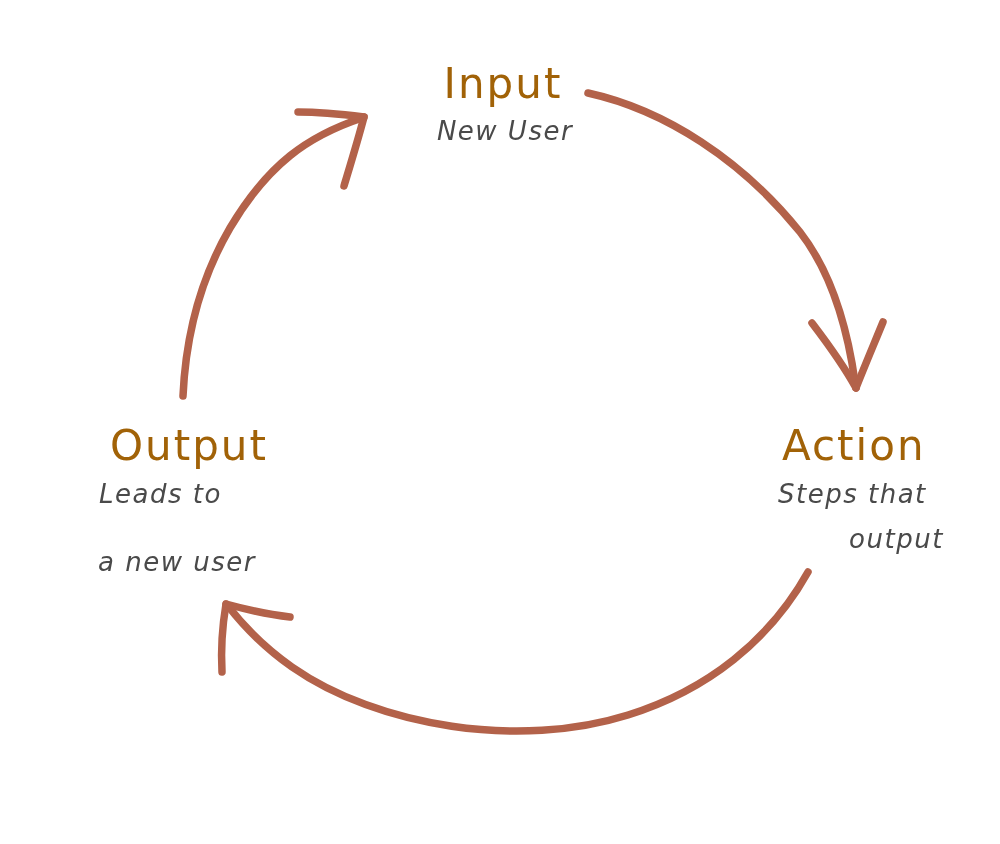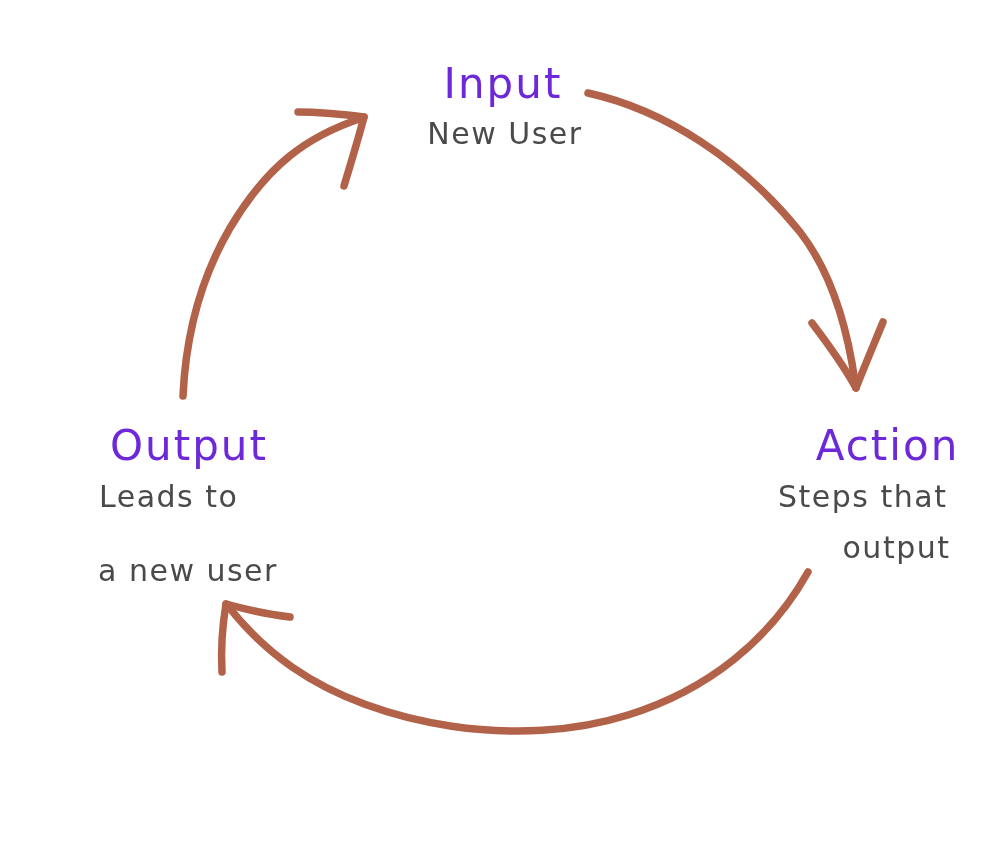--- a/index.html
+++ b/index.html
@@ -21,54 +21,55 @@
     left: 0;
     width: 1000px;
     height: 844px;
   }
   .node {
     position: absolute;
     display: flex;
     flex-direction: column;
   }
   .node-title {
-    color: #6d28d9;
+    color: #a16207;
     font-size: 42px;
     font-weight: 400;
     letter-spacing: 2px;
     line-height: 1.05;
     white-space: nowrap;
     font-family: "DejaVu Sans", sans-serif;
   }
   .node-sub {
     color: #4a4a4a;
-    font-size: 30px;
+    font-size: 26px;
     font-weight: 400;
     letter-spacing: 1.5px;
     line-height: 1.42;
     white-space: nowrap;
     font-family: "DejaVu Sans", sans-serif;
+    font-style: italic;
   }
 
   
   #node-input {
     left: 0;
     top: 62px;
     width: 1000px;
     align-items: center;
   }
   #node-input .node-title { margin-left: 6px; }
   #node-input .node-sub { margin-top: 7px; margin-left: 10px; }
 
   
   #node-action {
     left: 778px;
     top: 424px;
     width: 215px;
-    align-items: center;
+    align-items: flex-start;
   }
   #node-action .node-title { margin-left: 4px; }
   #node-action .node-sub { margin-top: 8px; }
   #node-action .sub-line-1 { align-self: flex-start; }
   #node-action .sub-line-2 { align-self: flex-start; margin-left: 2px; }
   #node-action .sub-line-3 { align-self: center; margin-left: 22px; }
 
   
   #node-output {
     left: 98px;

